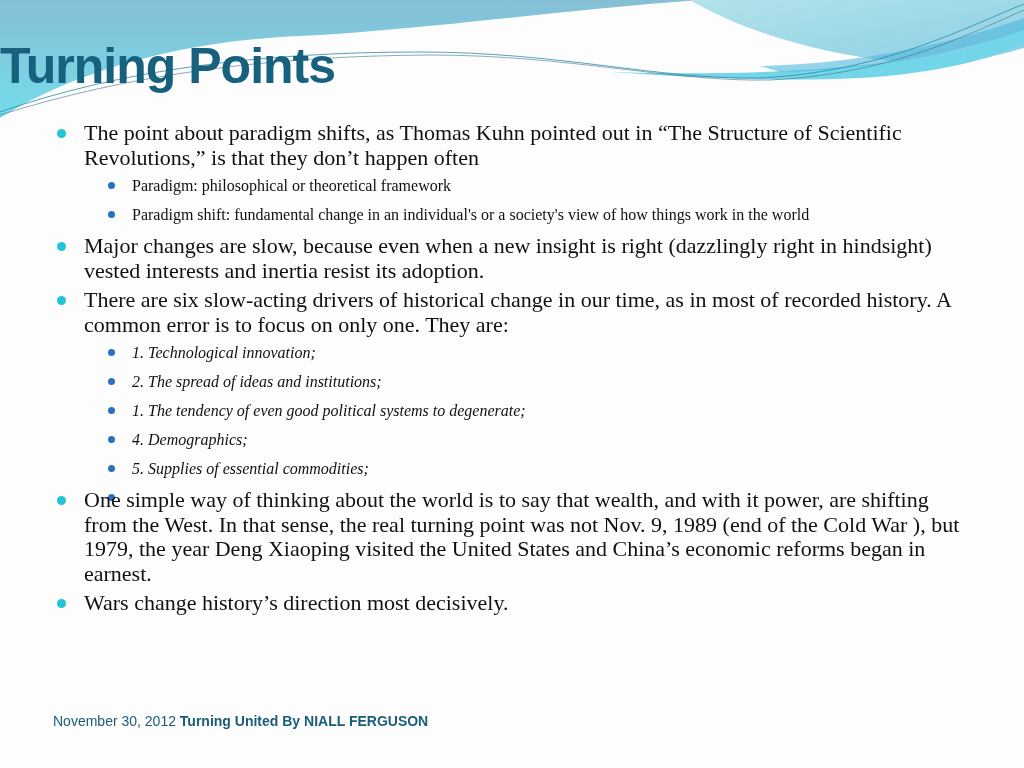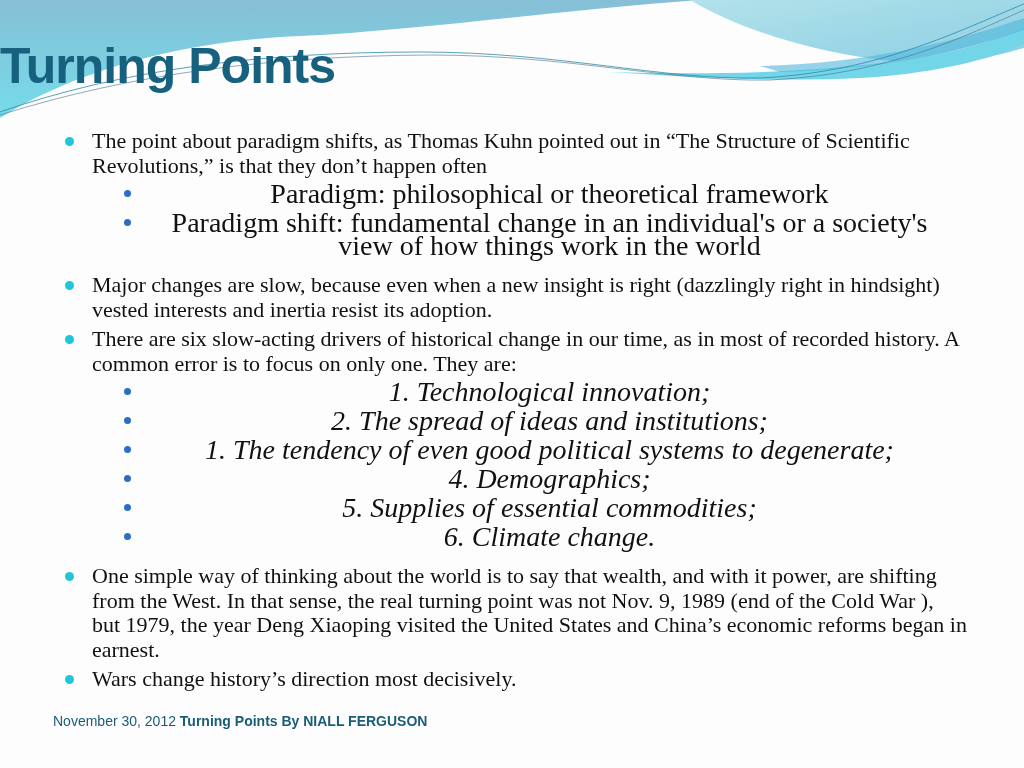--- a/index.html
+++ b/index.html
@@ -13,28 +13,28 @@
     position: absolute; left: 0; right: 0; top: 36px; text-align: left;
     font-family: "Liberation Sans", "DejaVu Sans", sans-serif;
     font-weight: bold; font-size: 50px; letter-spacing: -1px;
     color: #17607e; z-index: 2; line-height: 60px;
   }
   .content {
     position: absolute; left: 48px; top: 113px; width: 935px; z-index: 2;
     font-family: "Liberation Serif", "DejaVu Serif", serif;
     color: #111;
   }
-  ul { list-style: none; margin: 16px; padding: 0; }
+  ul { list-style: none; margin: 8px; padding: 0; }
   .l1 { position: relative; padding-left: 28px; font-size: 22px; line-height: 24.5px; margin-bottom: 5px; }
   .l1 > .bullet {
     position: absolute; left: 1px; top: 8px; width: 9px; height: 9px;
     border-radius: 50%; background: #22c5d5;
   }
   .l2wrap { margin-top: 4px; }
-  .l2 { position: relative; padding-left: 40px; font-size: 28px; line-height: 23px; margin-bottom: 6px; text-align: center; }
+  .l2 { position: relative; padding-left: 40px; font-size: 16px; line-height: 23px; margin-bottom: 6px; }
   .l2 > .bullet {
     position: absolute; left: 16px; top: 8px; width: 7px; height: 7px;
     border-radius: 50%; background: #2b6fc2;
   }
   .l2.italic .text { font-style: italic; font-family: Liberation Serif, serif; }
   .footer {
     position: absolute; left: 53px; top: 713px; z-index: 2;
     font-family: "Liberation Sans", "DejaVu Sans", sans-serif;
     font-size: 14px; color: #1a5d78;
   }
@@ -107,31 +107,30 @@
         <li class="l2 italic">
           <span class="bullet"></span>
           <span class="text">4. Demographics;</span>
         </li>
         <li class="l2 italic">
           <span class="bullet"></span>
           <span class="text">5. Supplies of essential commodities;</span>
         </li>
         <li class="l2 italic">
           <span class="bullet"></span>
-          <span class="text">6. Climate change.</span>
         </li>
       </ul>
     </li>
     <li class="l1">
       <span class="bullet"></span>
       <span class="text">One simple way of thinking about the world is to say that wealth, and with it power, are shifting from the West. In that sense, the real turning point was not Nov. 9, 1989 (end of the Cold War ), but 1979, the year Deng Xiaoping visited the United States and China’s economic reforms began in earnest.</span>
     </li>
     <li class="l1">
       <span class="bullet"></span>
       <span class="text">Wars change history’s direction most decisively.</span>
     </li>
   </ul>
 </div>
 
 <div class="footer">
   <span>November 30, 2012</span>
-  <span class="bold">Turning Points By NIALL FERGUSON</span>
+  <span class="bold">Turning United By NIALL FERGUSON</span>
 </div>
 
 </body></html>

